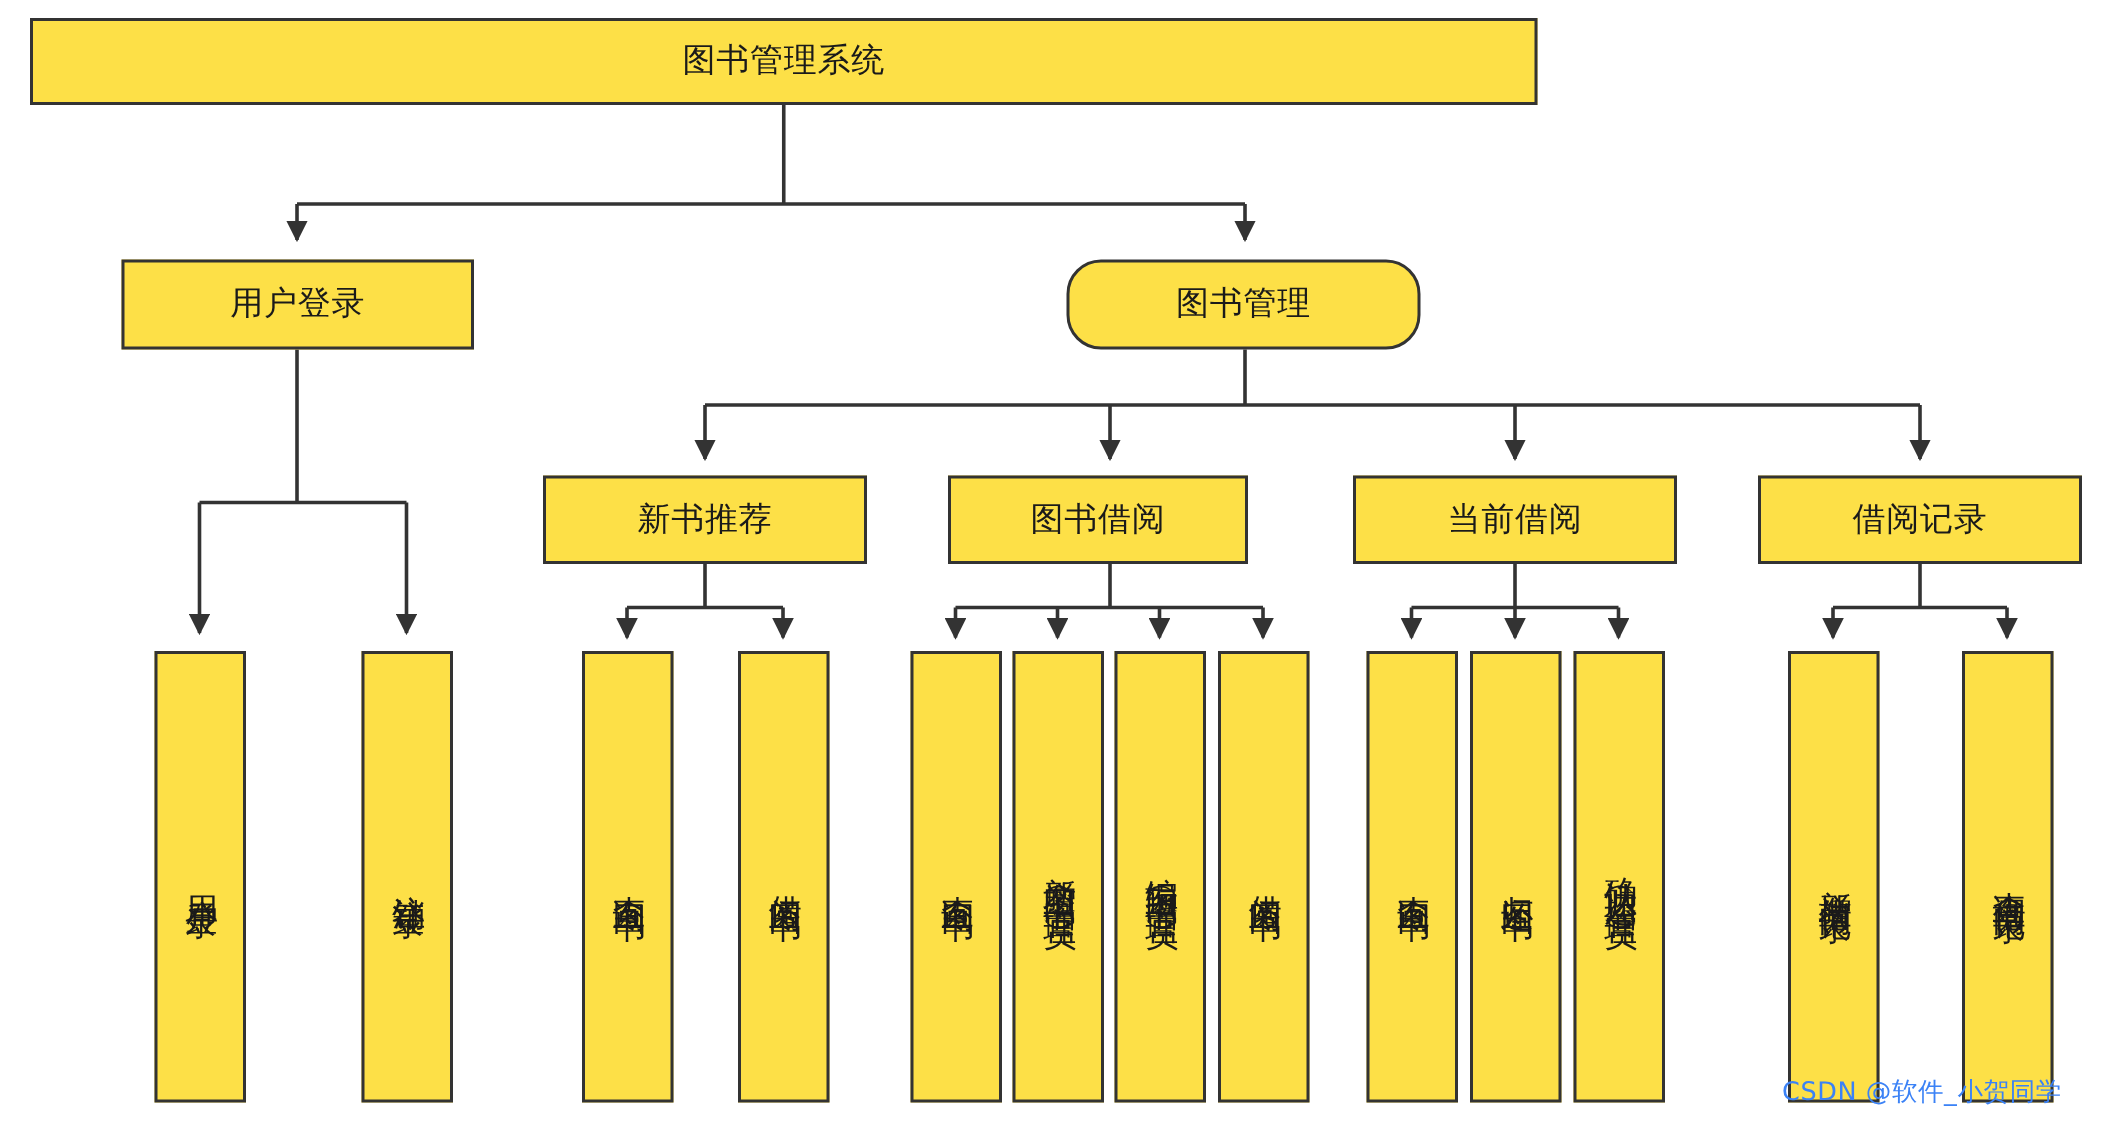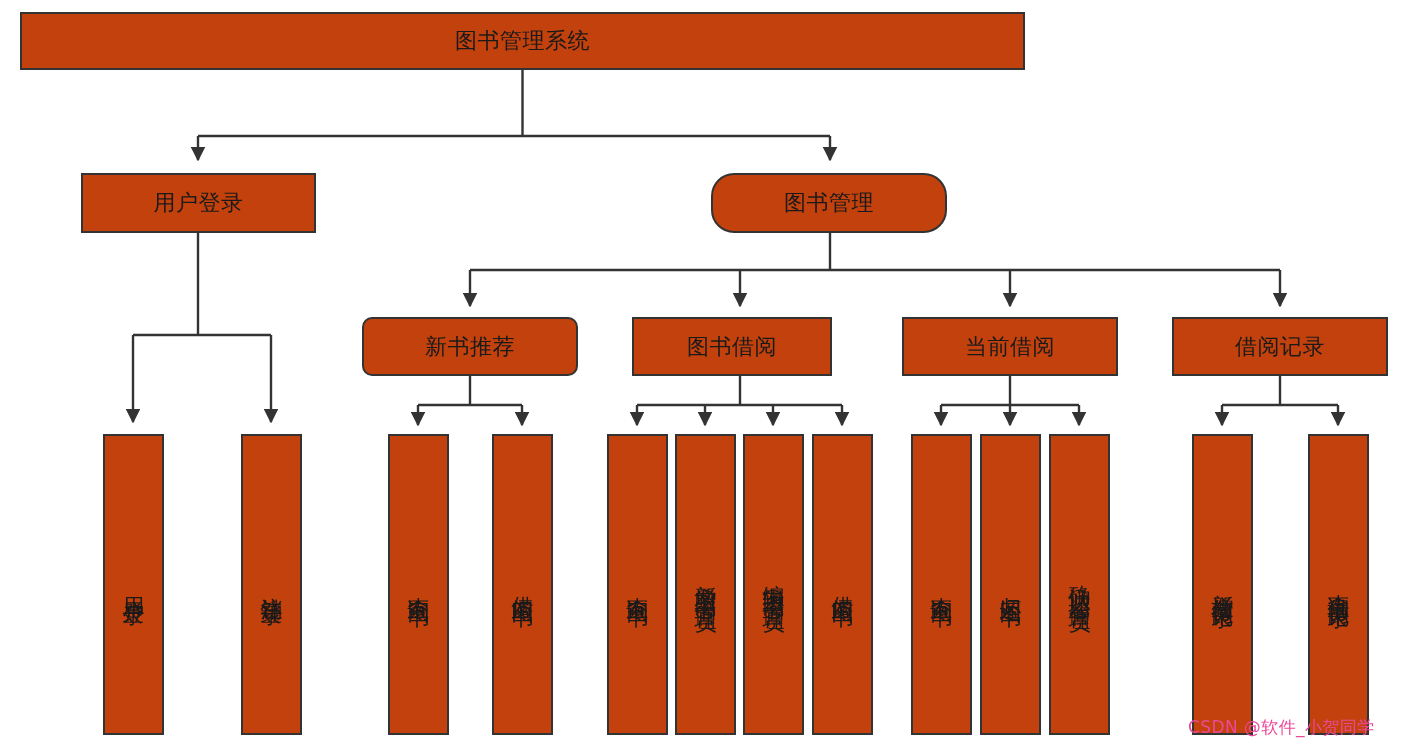--- a/index.html
+++ b/index.html
@@ -24,21 +24,21 @@
     position: absolute;
     left: 0;
     top: 0;
     width: 1405px;
     height: 747px;
     pointer-events: none;
   }
   .node {
     position: absolute;
     box-sizing: border-box;
-    background: #c2410c;
+    background: #fde047;
     border: 2px solid #333333;
     display: flex;
     align-items: center;
     justify-content: center;
     color: #1a1a1a;
   }
   .node .label {
     text-align: center;
     line-height: 1.18;
     white-space: pre;
@@ -60,21 +60,21 @@
     line-height: 1;
   }
   .node.vert.tall .label {
     letter-spacing: 4px;
   }
   .watermark {
     position: absolute;
     left: 1188px;
     top: 716px;
     font-size: 17px;
-    color: #ec4899;
+    color: #3b82f6;
     white-space: nowrap;
     letter-spacing: 0.4px;
   }
 </style>
 </head>
 <body>
 
 <div id="diagram-root">
 
   <svg class="connectors" viewBox="0 0 1405 747" xmlns="http://www.w3.org/2000/svg">
@@ -133,21 +133,21 @@
   </div>
 
   <div class="node horiz" style="left:81px; top:173px; width:235px; height:60px;">
     <span class="label">用户登录</span>
   </div>
 
   <div class="node horiz" style="left:711px; top:173px; width:236px; height:60px;border-radius:23px;">
     <span class="label">图书管理</span>
   </div>
 
-  <div class="node horiz" style="left:362px; top:317px; width:216px; height:59px;border-radius:10px;">
+  <div class="node horiz" style="left:362px; top:317px; width:216px; height:59px;">
     <span class="label">新书推荐</span>
   </div>
 
   <div class="node horiz" style="left:632px; top:317px; width:200px; height:59px;">
     <span class="label">图书借阅</span>
   </div>
 
   <div class="node horiz" style="left:902px; top:317px; width:216px; height:59px;">
     <span class="label">当前借阅</span>
   </div>

